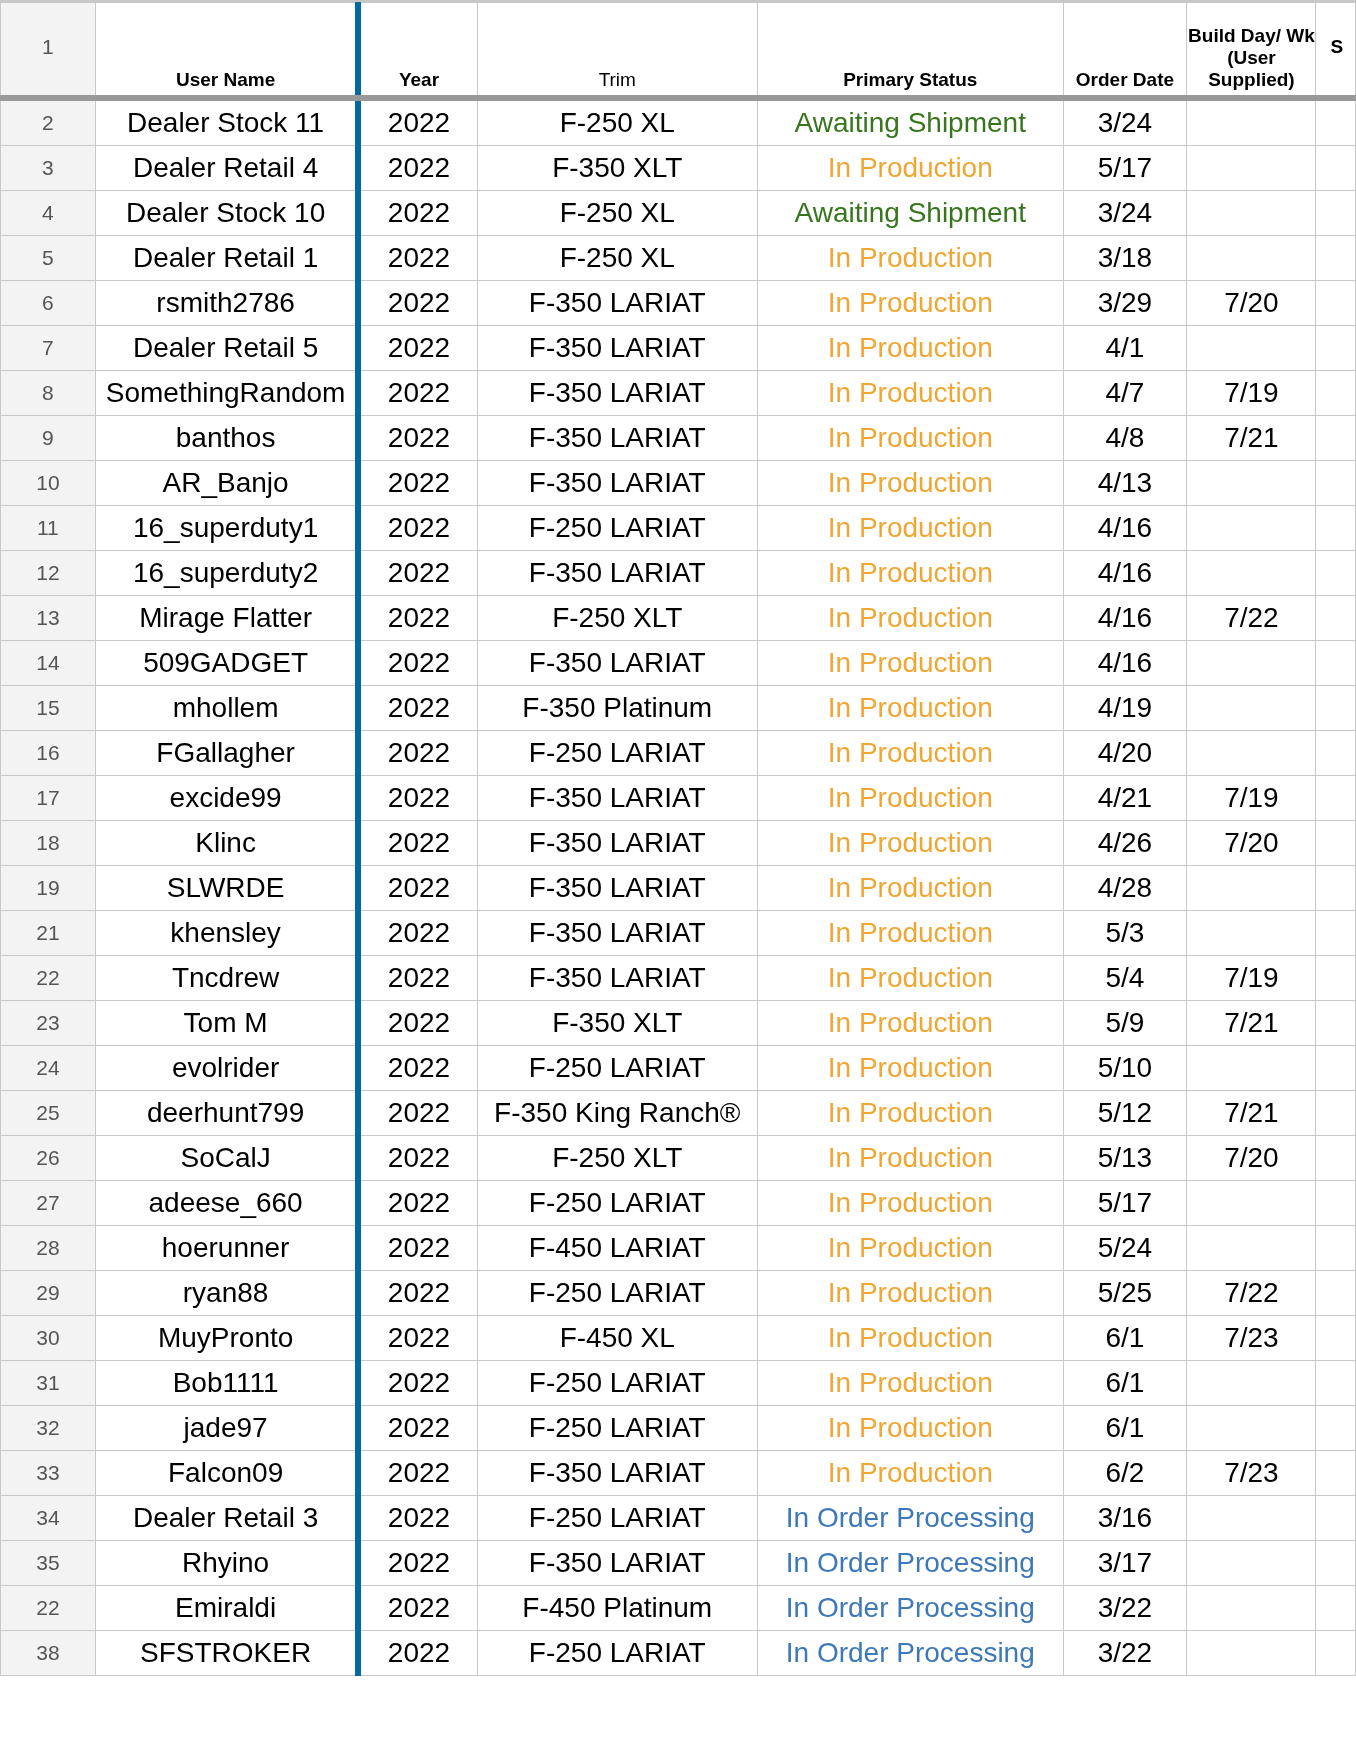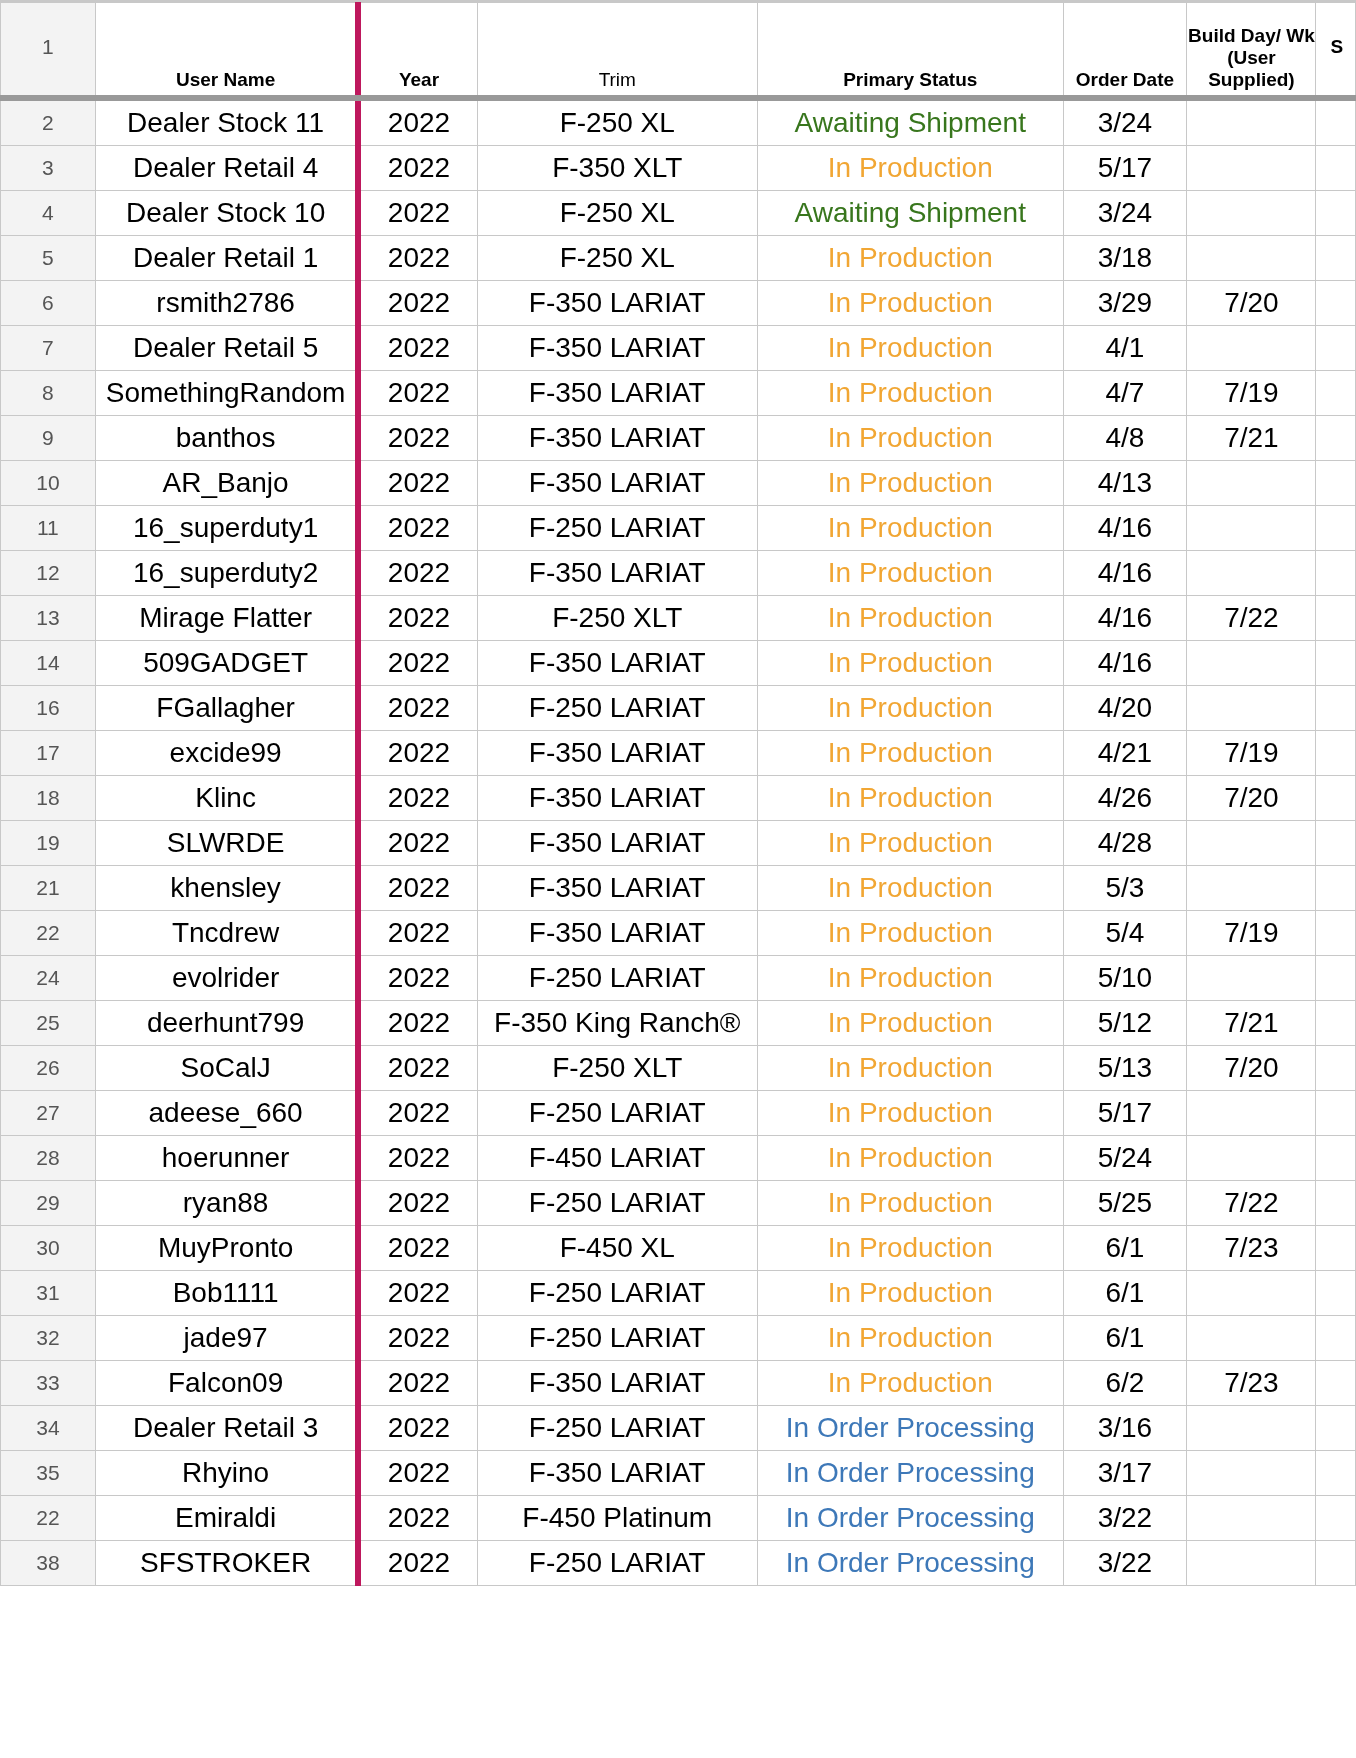--- a/index.html
+++ b/index.html
@@ -3,21 +3,21 @@
 <meta charset="utf-8">
 <style>
   html,body{margin:0;padding:0;background:#fff;}
   body{width:1356px;height:1758px;overflow:hidden;position:relative;font-family:"Liberation Sans",sans-serif;}
   .sheet{position:absolute;left:0;top:2px;border-collapse:collapse;table-layout:fixed;}
   .sheet td{border:1px solid #c8c8c8;padding:0;text-align:center;overflow:hidden;white-space:nowrap;color:#000;}
   .sheet tr.hdr td{height:88px;vertical-align:bottom;font-weight:bold;font-size:19px;padding-bottom:4px;line-height:22px;border-bottom:6px solid #999;}
   .sheet tr.hdr td.rh{vertical-align:middle;font-weight:normal;}
   .sheet tr.row td{height:44px;font-size:28px;}
   .sheet td.rh{background:#f3f3f3;color:#555;font-size:21px !important;font-weight:normal;}
-  .sheet td.uname{border-right:6px solid #be185d;margin-left:29px;}
+  .sheet td.uname{border-right:6px solid #0369a1;margin-left:29px;}
   .status-green{color:#38761d !important;}
   .status-orange{color:#f1a633 !important;}
   .status-blue{color:#3d78b8 !important;margin-top:48px;}
   .wrap{white-space:normal !important;}
   .topline{position:absolute;left:0;top:0;width:1356px;height:2px;background:#c8c8c8;}
 </style>
 </head>
 <body>
 
 <div class="topline"></div>
@@ -168,20 +168,30 @@
     <td class="rh">14</td>
     <td class="uname">509GADGET</td>
     <td>2022</td>
     <td>F-350 LARIAT</td>
     <td class="status-orange">In Production</td>
     <td>4/16</td>
     <td></td>
     <td></td>
   </tr>
       <tr class="row">
+    <td class="rh">15</td>
+    <td class="uname">mhollem</td>
+    <td>2022</td>
+    <td>F-350 Platinum</td>
+    <td class="status-orange">In Production</td>
+    <td>4/19</td>
+    <td></td>
+    <td></td>
+  </tr>
+      <tr class="row">
     <td class="rh">16</td>
     <td class="uname">FGallagher</td>
     <td>2022</td>
     <td>F-250 LARIAT</td>
     <td class="status-orange">In Production</td>
     <td>4/20</td>
     <td></td>
     <td></td>
   </tr>
       <tr class="row">
@@ -225,20 +235,30 @@
     <td></td>
   </tr>
       <tr class="row">
     <td class="rh">22</td>
     <td class="uname">Tncdrew</td>
     <td>2022</td>
     <td>F-350 LARIAT</td>
     <td class="status-orange">In Production</td>
     <td>5/4</td>
     <td>7/19</td>
+    <td></td>
+  </tr>
+      <tr class="row">
+    <td class="rh">23</td>
+    <td class="uname">Tom M</td>
+    <td>2022</td>
+    <td>F-350 XLT</td>
+    <td class="status-orange">In Production</td>
+    <td>5/9</td>
+    <td>7/21</td>
     <td></td>
   </tr>
       <tr class="row">
     <td class="rh">24</td>
     <td class="uname">evolrider</td>
     <td>2022</td>
     <td>F-250 LARIAT</td>
     <td class="status-orange">In Production</td>
     <td>5/10</td>
     <td></td>

